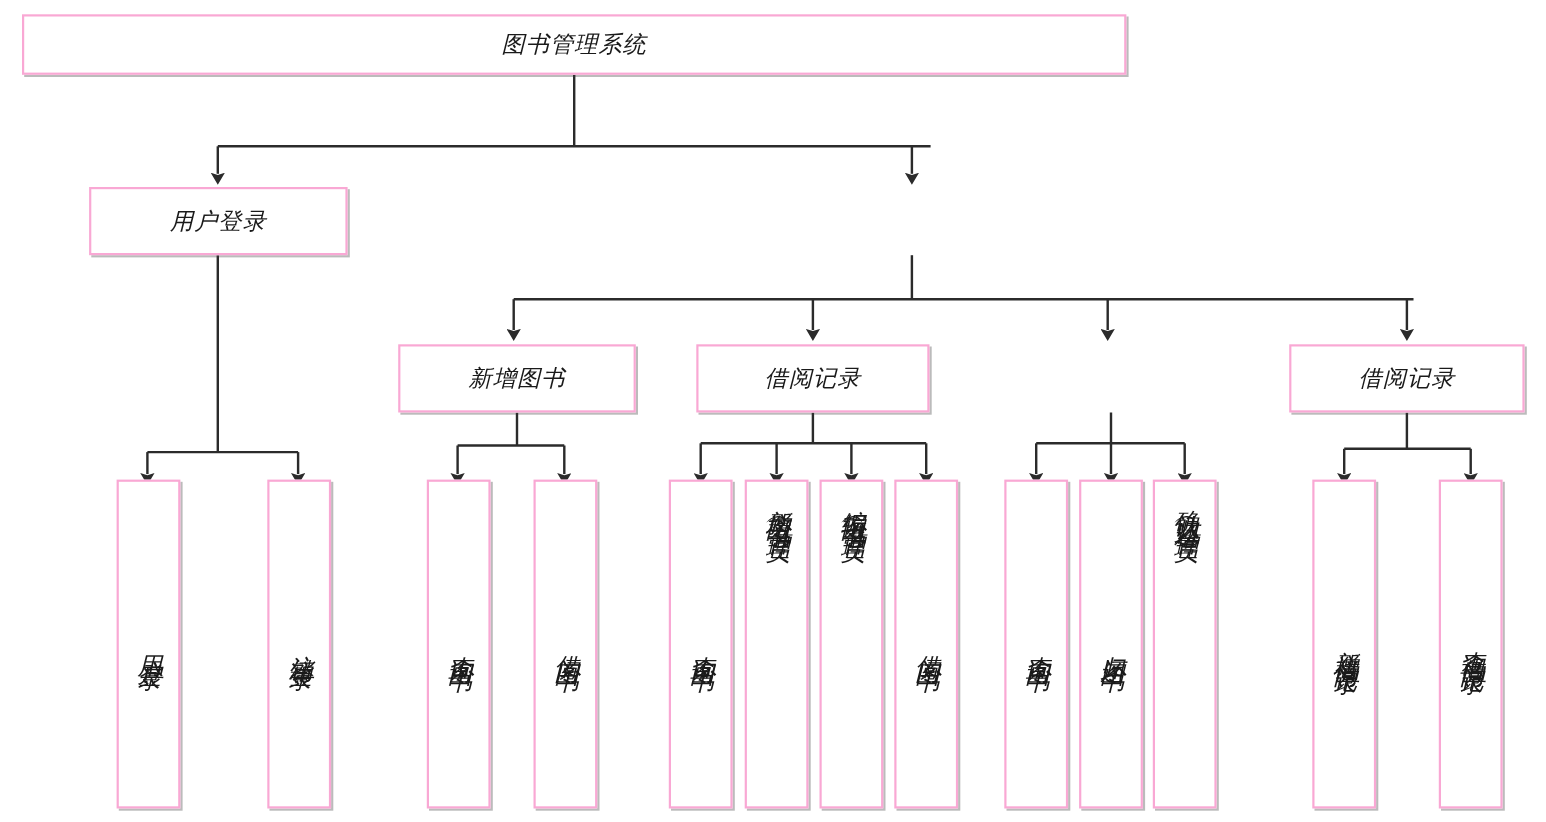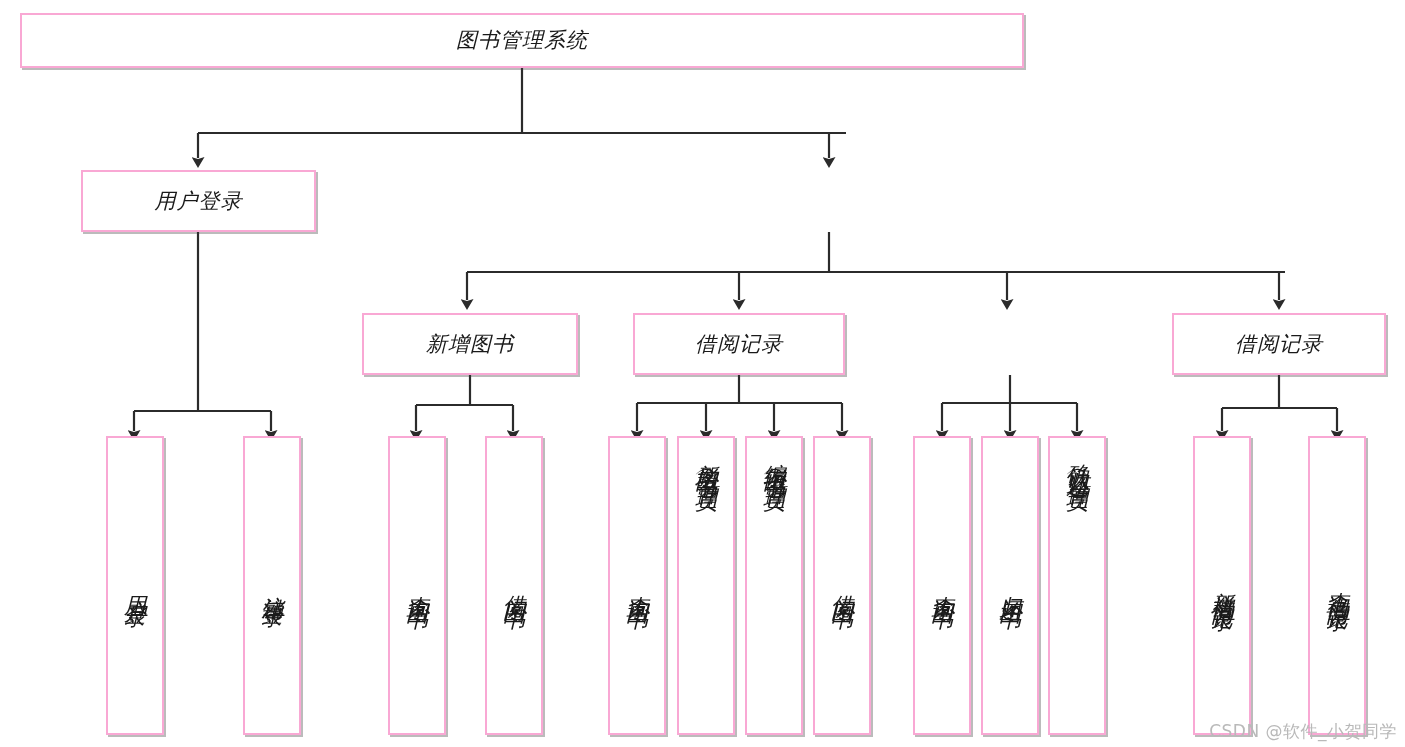--- a/index.html
+++ b/index.html
@@ -184,15 +184,14 @@
     <span class="label">确认归还（管理员）</span>
   </div>
 
   <div class="node vert centered" style="left:1193px; top:436px; width:58px; height:299px;">
     <span class="label">新增借阅记录</span>
   </div>
   <div class="node vert centered" style="left:1308px; top:436px; width:58px; height:299px;">
     <span class="label">查询借阅记录</span>
   </div>
 
-  <div class="watermark">CSDN @软件_小贺同学</div>
 
 </div>
 
 </body></html>

